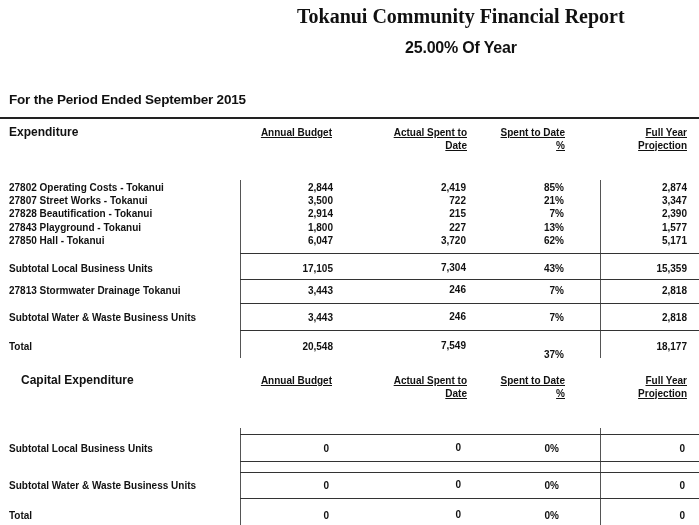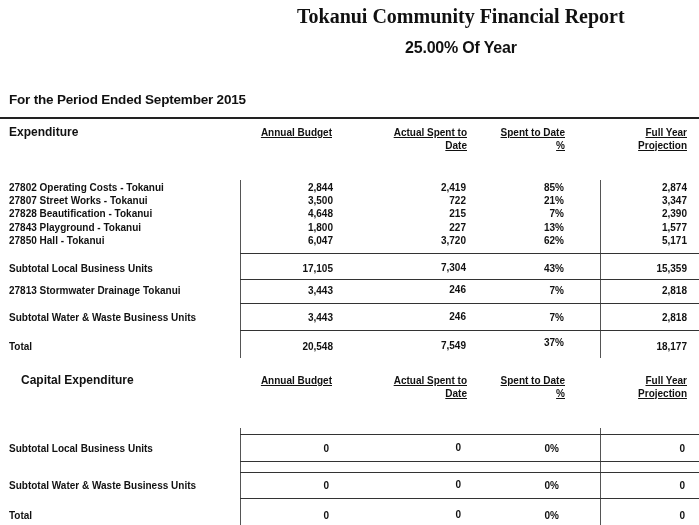--- a/index.html
+++ b/index.html
@@ -52,21 +52,21 @@
 <div class="abs tight" style="left:9px; top:181px;">
   <div class="lbl tight">27802 Operating Costs - Tokanui</div>
   <div class="lbl tight">27807 Street Works - Tokanui</div>
   <div class="lbl tight">27828 Beautification - Tokanui</div>
   <div class="lbl tight">27843 Playground - Tokanui</div>
   <div class="lbl tight">27850 Hall - Tokanui</div>
 </div>
 <div class="abs" style="right:366px; top:181px;">
   <div class="num tight">2,844</div>
   <div class="num tight">3,500</div>
-  <div class="num tight">4,648</div>
+  <div class="num tight">2,914</div>
   <div class="num tight">1,800</div>
   <div class="num tight">6,047</div>
 </div>
 <div class="abs" style="right:233px; top:181px;">
   <div class="num tight">2,419</div>
   <div class="num tight">722</div>
   <div class="num tight">215</div>
   <div class="num tight">227</div>
   <div class="num tight">3,720</div>
 </div>
@@ -99,21 +99,21 @@
 
 <div class="abs lbl" style="left:9px; top:311px;">Subtotal Water &amp; Waste Business Units</div>
 <div class="abs num" style="right:366px; top:311px;">3,443</div>
 <div class="abs num" style="right:233px; top:310px;">246</div>
 <div class="abs num" style="right:135px; top:311px;">7%</div>
 <div class="abs num" style="right:12px; top:311px;">2,818</div>
 
 <div class="abs lbl" style="left:9px; top:340px;">Total</div>
 <div class="abs num" style="right:366px; top:340px;">20,548</div>
 <div class="abs num" style="right:233px; top:339px;">7,549</div>
-<div class="abs num" style="right:135px; top:336px;">37%</div>
+<div class="abs num" style="right:135px; top:348px;">37%</div>
 <div class="abs num" style="right:12px; top:340px;">18,177</div>
 
 <div class="abs sec-head" style="left:9px; top:373px;margin-left:12px;">Capital Expenditure</div>
 <div class="abs col-head" style="right:367px; top:374px;">Annual Budget</div>
 <div class="abs col-head" style="right:232px; top:374px;">
   <div>Actual Spent to</div>
   <div>Date</div>
 </div>
 <div class="abs col-head" style="right:134px; top:374px;">
   <div>Spent to Date</div>

